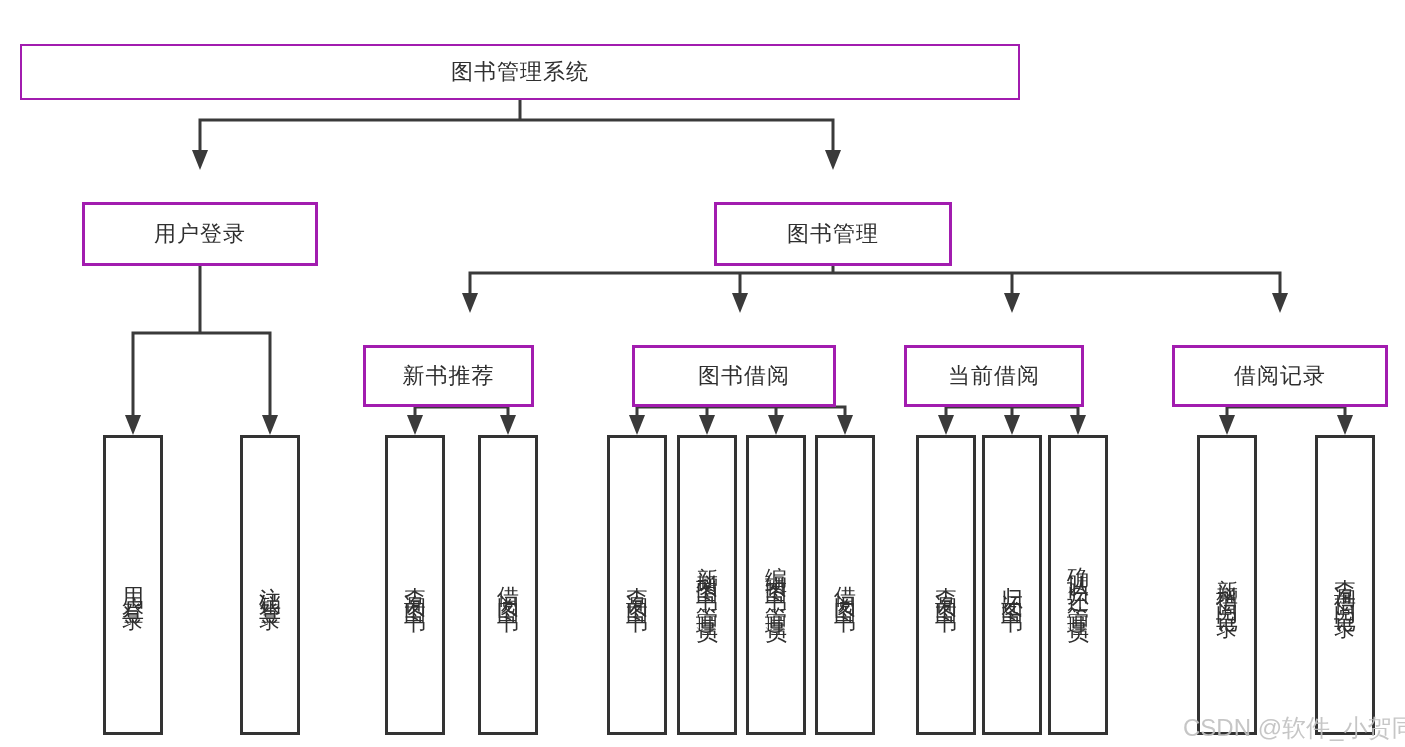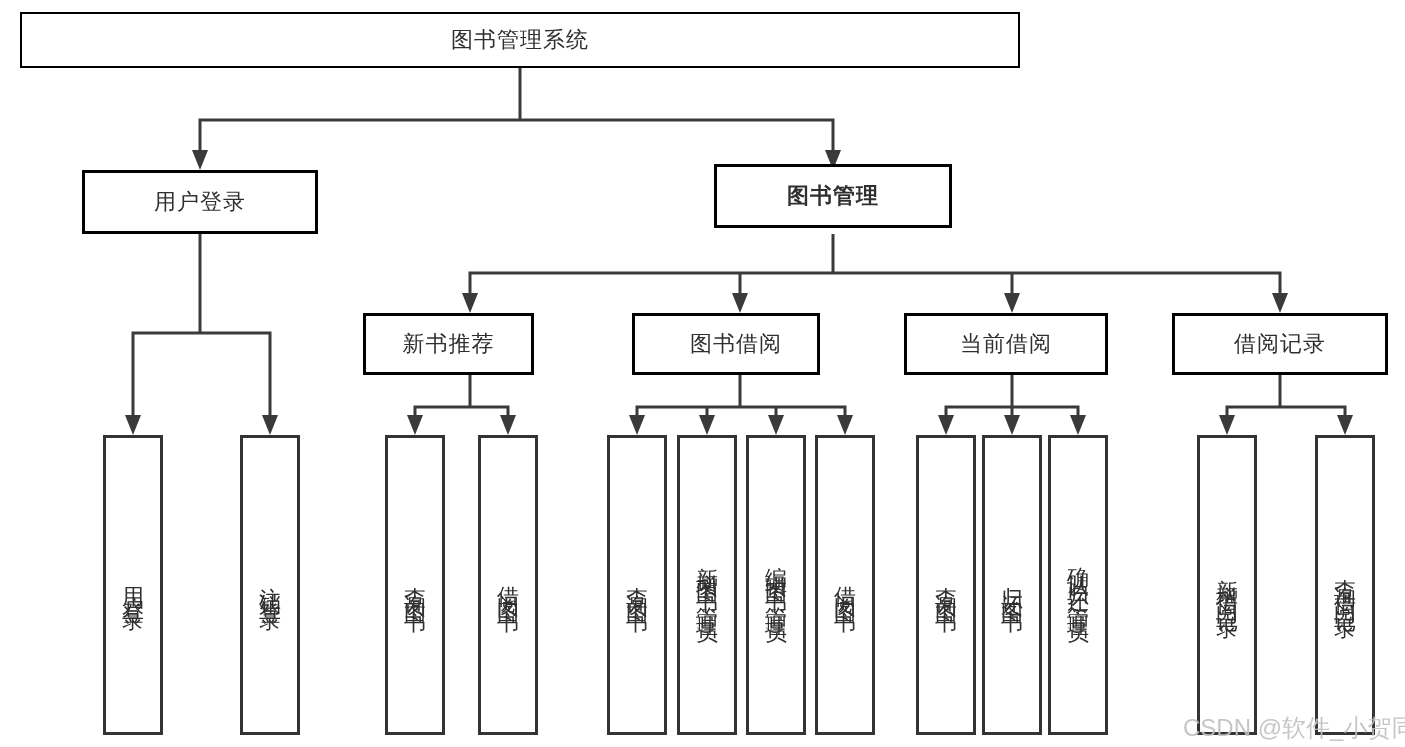--- a/index.html
+++ b/index.html
@@ -11,29 +11,30 @@
   #canvas {
     position: relative;
     width: 1405px;
     height: 747px;
     background: #ffffff;
     overflow: hidden;
   }
   .box {
     position: absolute;
     box-sizing: border-box;
-    border: 3px solid #000000;
+    border: 3px solid #a21caf;
     background: #ffffff;
     display: flex;
     align-items: center;
     justify-content: center;
     color: #2f2f2f;
     font-size: 22px;
     letter-spacing: 1px;
     z-index: 2;
+    margin-top: 32px;
   }
   .box.root {
     border-width: 2px;
   }
   .vbox {
     position: absolute;
     box-sizing: border-box;
     border: 3px solid #333333;
     background: #ffffff;
     display: flex;
@@ -119,31 +120,31 @@
     </g>
   </svg>
 
   <div class="box root" style="left:20px; top:12px; width:1000px; height:56px;">
     <span>图书管理系统</span>
   </div>
 
   <div class="box" style="left:82px; top:170px; width:236px; height:64px;">
     <span>用户登录</span>
   </div>
-  <div class="box" style="left:714px; top:164px; width:238px; height:64px;font-weight:bold;">
+  <div class="box" style="left:714px; top:170px; width:238px; height:64px;">
     <span>图书管理</span>
   </div>
 
   <div class="box" style="left:363px; top:313px; width:171px; height:62px;">
     <span>新书推荐</span>
   </div>
-  <div class="box" style="left:632px; top:313px; width:188px; height:62px;padding-left:20px;">
+  <div class="box" style="left:632px; top:313px; width:204px; height:62px;padding-left:20px;">
     <span>图书借阅</span>
   </div>
-  <div class="box" style="left:904px; top:313px; width:204px; height:62px;">
+  <div class="box" style="left:904px; top:313px; width:180px; height:62px;">
     <span>当前借阅</span>
   </div>
   <div class="box" style="left:1172px; top:313px; width:216px; height:62px;">
     <span>借阅记录</span>
   </div>
 
   <div class="vbox" style="left:103px; top:435px; width:60px; height:300px;">
     <span>用户登录</span>
   </div>
   <div class="vbox" style="left:240px; top:435px; width:60px; height:300px;">

